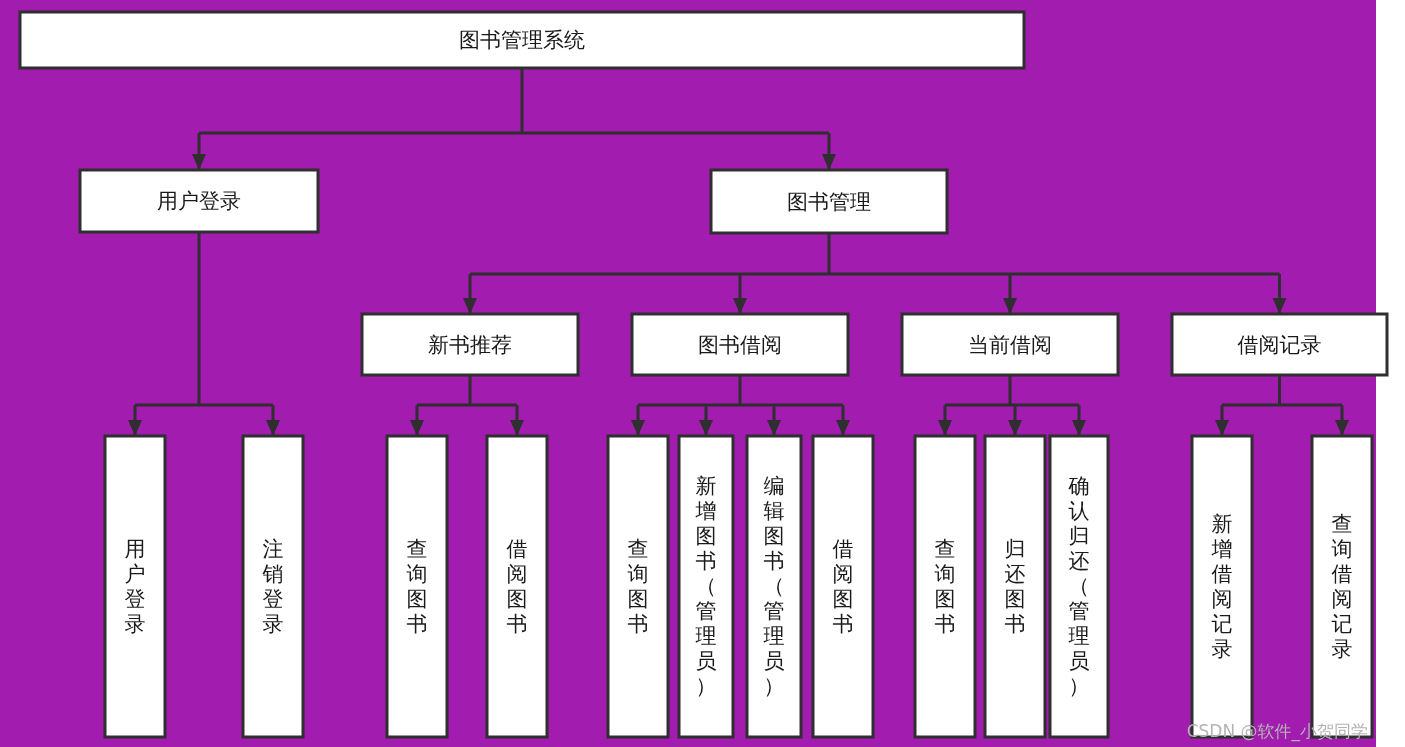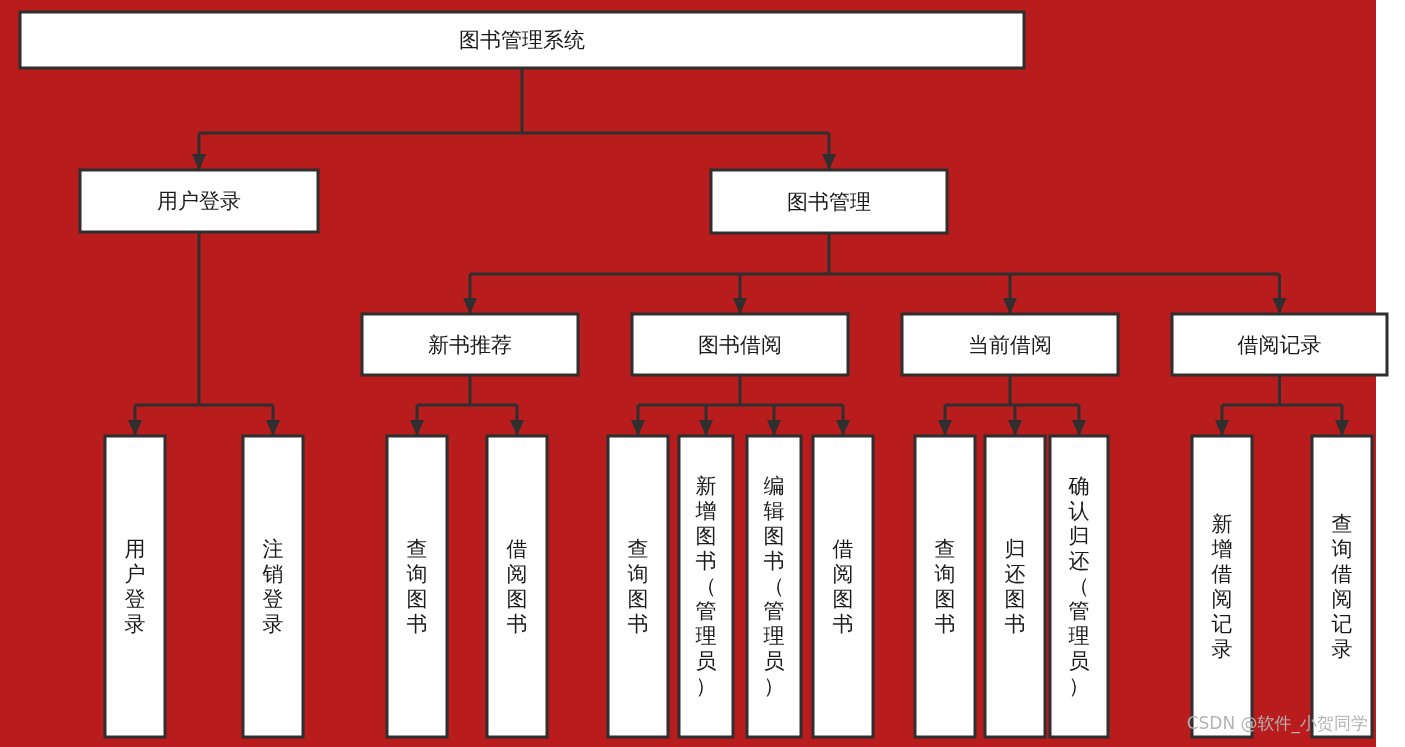--- a/index.html
+++ b/index.html
@@ -10,21 +10,21 @@
   body {
     width: 1405px;
     height: 747px;
     overflow: hidden;
     font-family: "DejaVu Sans", "Liberation Sans", sans-serif;
   }
   #diagram-root {
     position: relative;
     width: 1376px;
     height: 747px;
-    background: #b91c1c;
+    background: #a21caf;
   }
   svg#tree-svg {
     position: absolute;
     left: 0;
     top: 0;
     width: 1405px;
     height: 747px;
     display: block;
   }
   .node-rect {
@@ -51,21 +51,21 @@
   }
   .node-label-v {
     font-family: "DejaVu Sans", "Liberation Sans", sans-serif;
     font-size: 21px;
     fill: #1a1a1a;
     text-anchor: middle;
   }
   .watermark {
     position: absolute;
     right: 8px;
-    bottom: 12px;
+    bottom: 4px;
     font-family: "DejaVu Sans", "Liberation Sans", sans-serif;
     font-size: 17px;
     color: #b3b3b3;
     white-space: nowrap;
     user-select: none;
   }
 </style>
 </head>
 <body>
 

